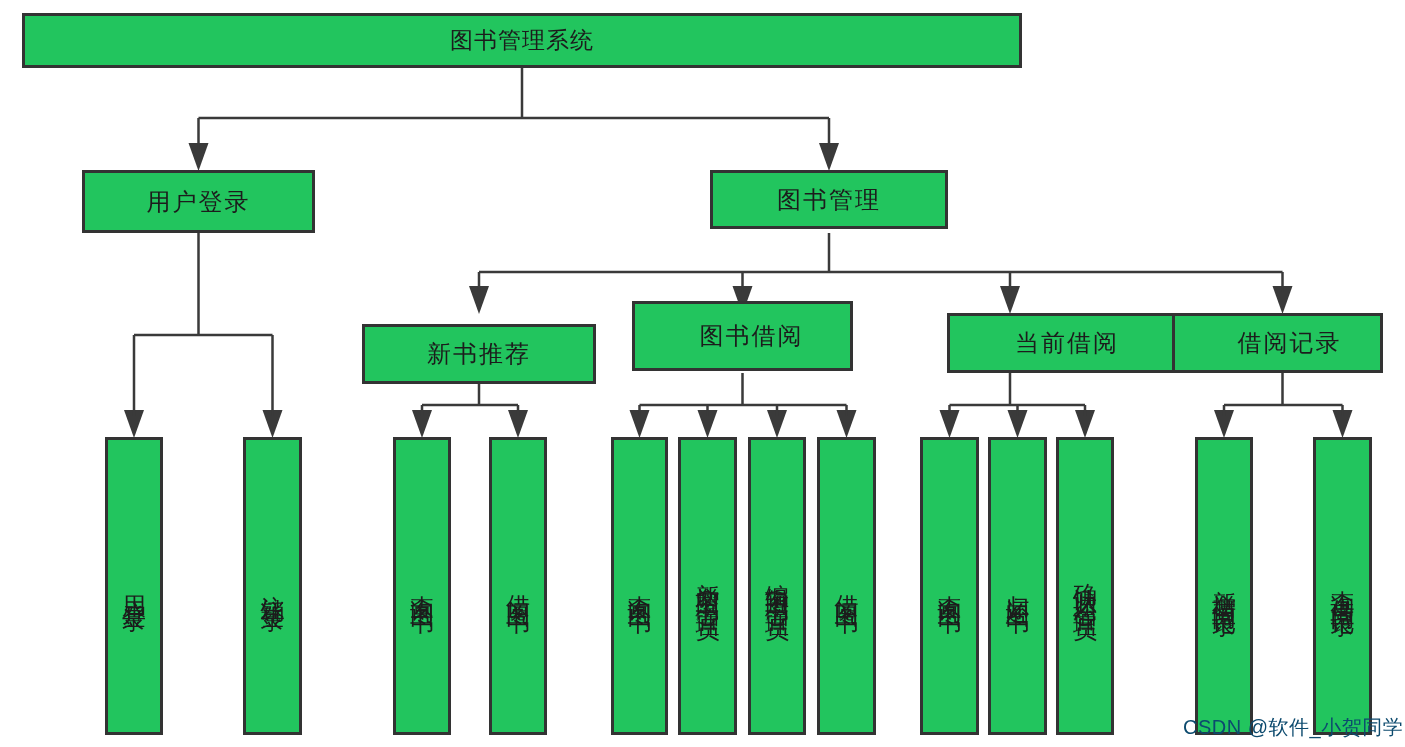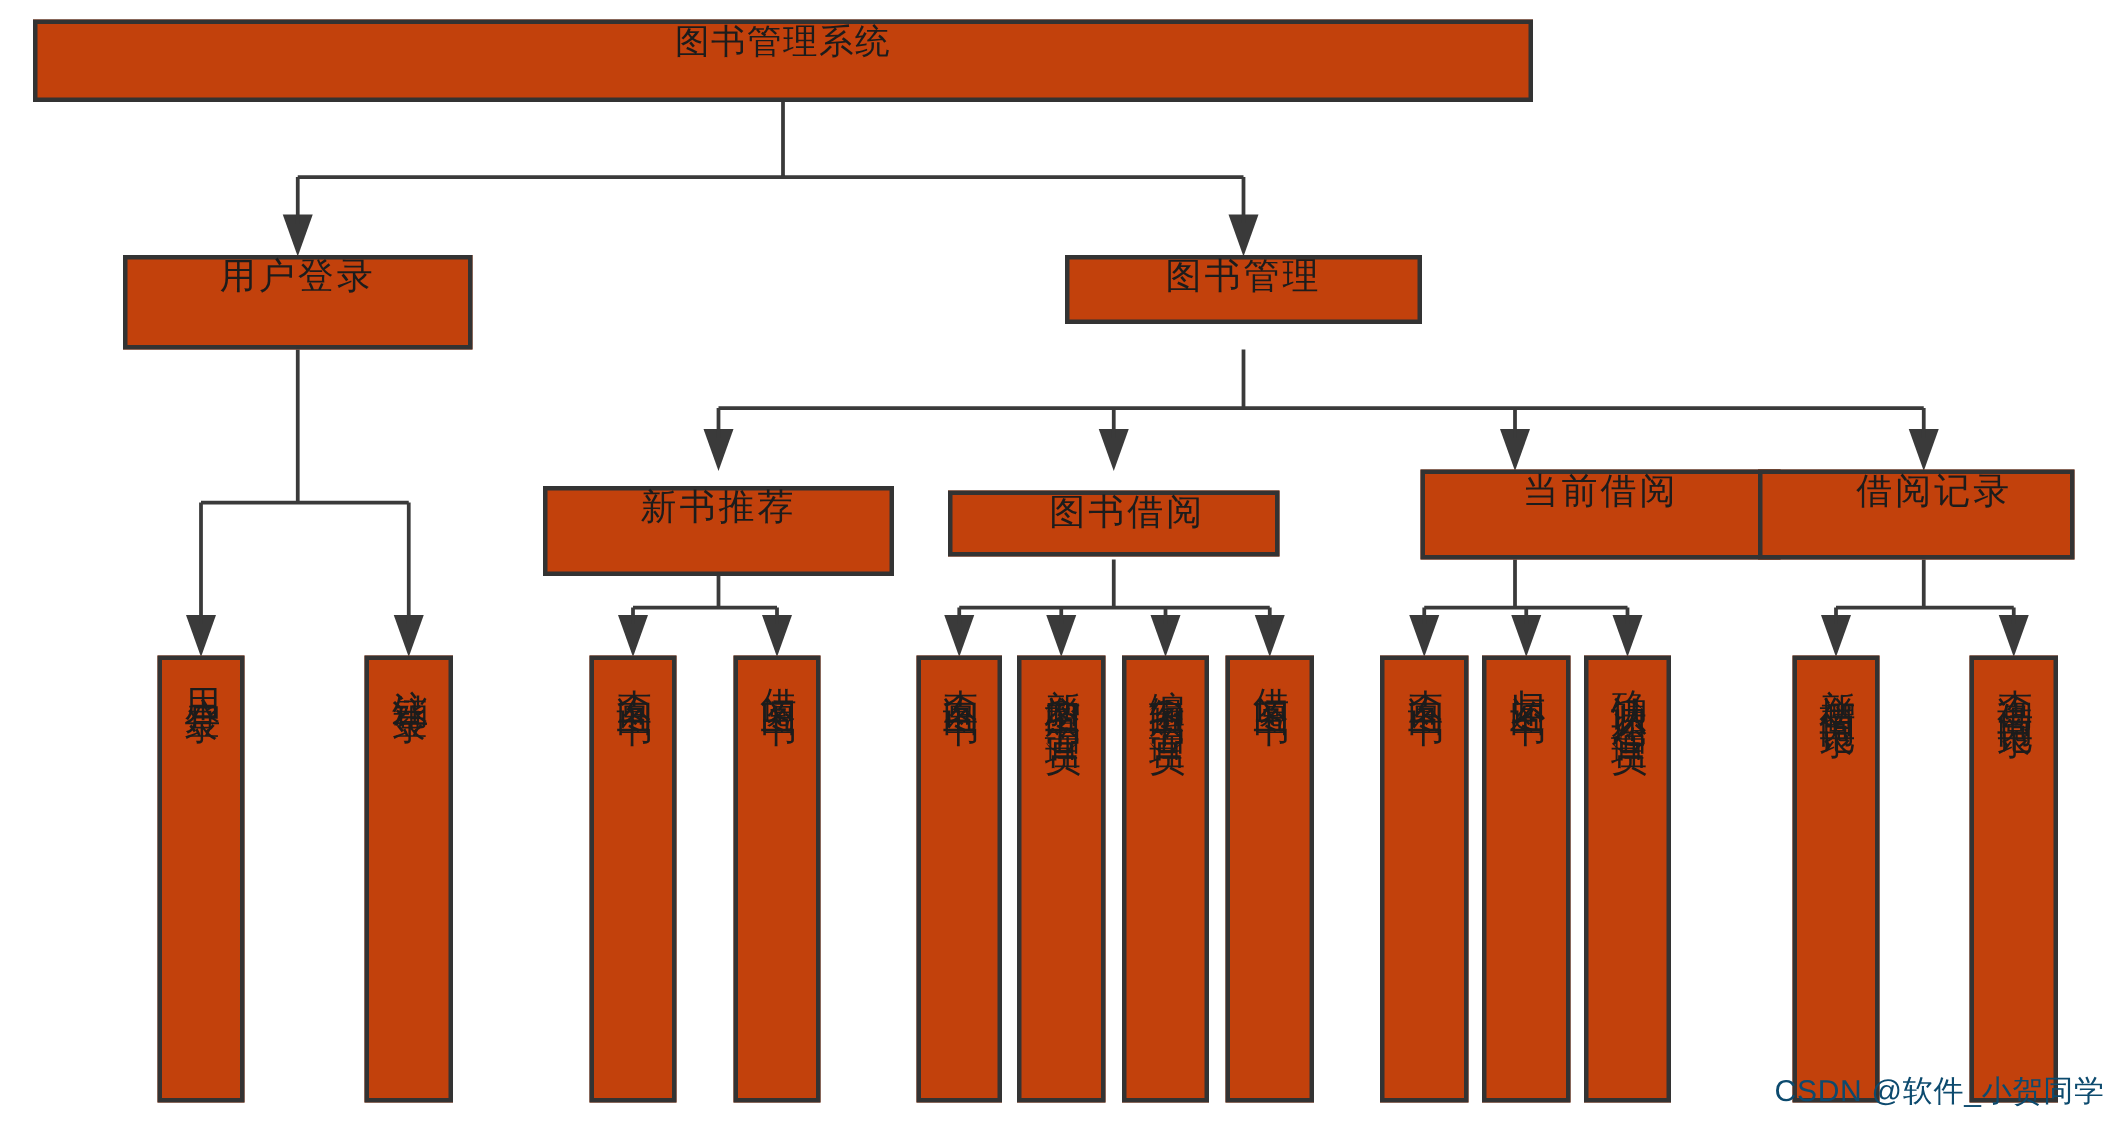--- a/index.html
+++ b/index.html
@@ -26,22 +26,23 @@
     position: absolute;
     left: 0;
     top: 0;
     width: 1405px;
     height: 747px;
   }
   .node {
     position: absolute;
     box-sizing: border-box;
     border: 3px solid #333333;
-    background: #c2410c;
+    background: #22c55e;
     display: flex;
+    align-items: center;
     justify-content: center;
     color: #1c1c1c;
     font-size: 24px;
     letter-spacing: 2px;
     line-height: 1;
     white-space: nowrap;
   }
   .node.title-node {
     font-size: 23px;
     letter-spacing: 1px;
@@ -94,27 +95,27 @@
       <polygon points="1332.5,410 1352.5,410 1342.5,438" fill="#3a3a3a"></polygon>
       <path d="M 1282.5 373 V 405 M 1224 405 H 1342.5 M 1224 405 V 416 M 1342.5 405 V 416" fill="none" stroke="#3a3a3a" stroke-width="2.5"></path>
     </svg>
   <div class="nodes-layer">
       <div class="node title-node" style="left: 22px; top: 13px; width: 1000px; height: 55px;">
         <span>图书管理系统</span>
       </div>
       <div class="node" style="left: 82px; top: 170px; width: 233px; height: 63px;">
         <span>用户登录</span>
       </div>
-      <div class="node" style="left: 710px; top: 170px; width: 238px; height: 46px;">
+      <div class="node" style="left: 710px; top: 170px; width: 238px; height: 59px;">
         <span>图书管理</span>
       </div>
       <div class="node" style="left: 362px; top: 324px; width: 234px; height: 60px;">
         <span>新书推荐</span>
       </div>
-      <div class="node" style="left: 632px; top: 327px; width: 221px; height: 44px; padding-left: 18px;">
+      <div class="node" style="left: 632px; top: 301px; width: 221px; height: 70px; padding-left: 18px;">
         <span>图书借阅</span>
       </div>
       <div class="node" style="left: 947px; top: 313px; width: 240px; height: 60px;">
         <span>当前借阅</span>
       </div>
       <div class="node" style="left: 1172px; top: 313px; width: 211px; height: 60px; padding-left: 24px;">
         <span>借阅记录</span>
       </div>
       <div class="node vertical" style="left: 105px; top: 437px; width: 58px; height: 298px;">
         <span>用户登录</span>

